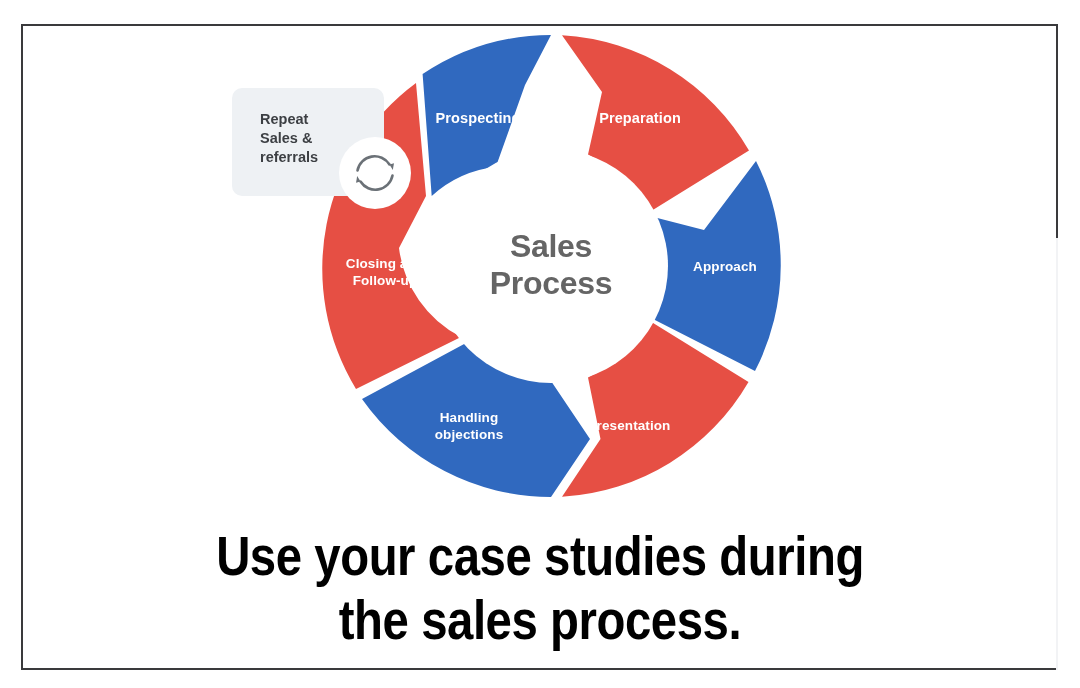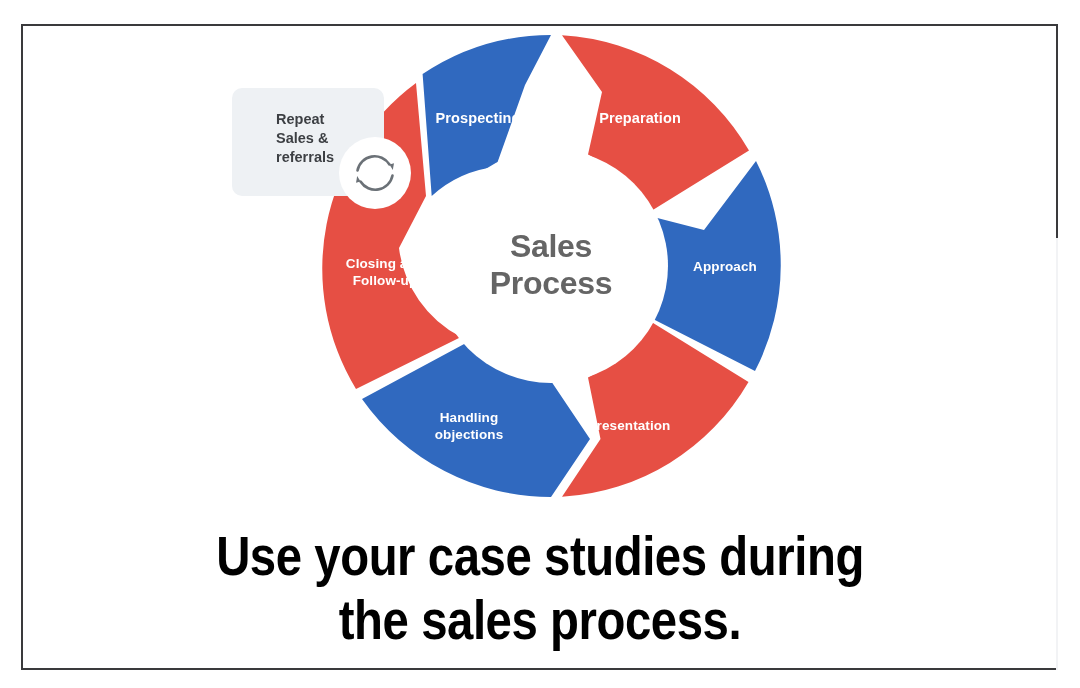--- a/index.html
+++ b/index.html
@@ -98,21 +98,20 @@
     box-sizing: border-box;
     padding: 22px 0 0 28px;
   }
   .callout-text {
     font-family: "Liberation Sans", sans-serif;
     font-size: 14.5px;
     font-weight: bold;
     color: #3c3f43;
     line-height: 19px;
     white-space: pre-line;
-    margin-left: 16px;
   }
 
   
   .refresh-badge {
     position: absolute;
     left: 339px;
     top: 137px;
     width: 72px;
     height: 72px;
   }

